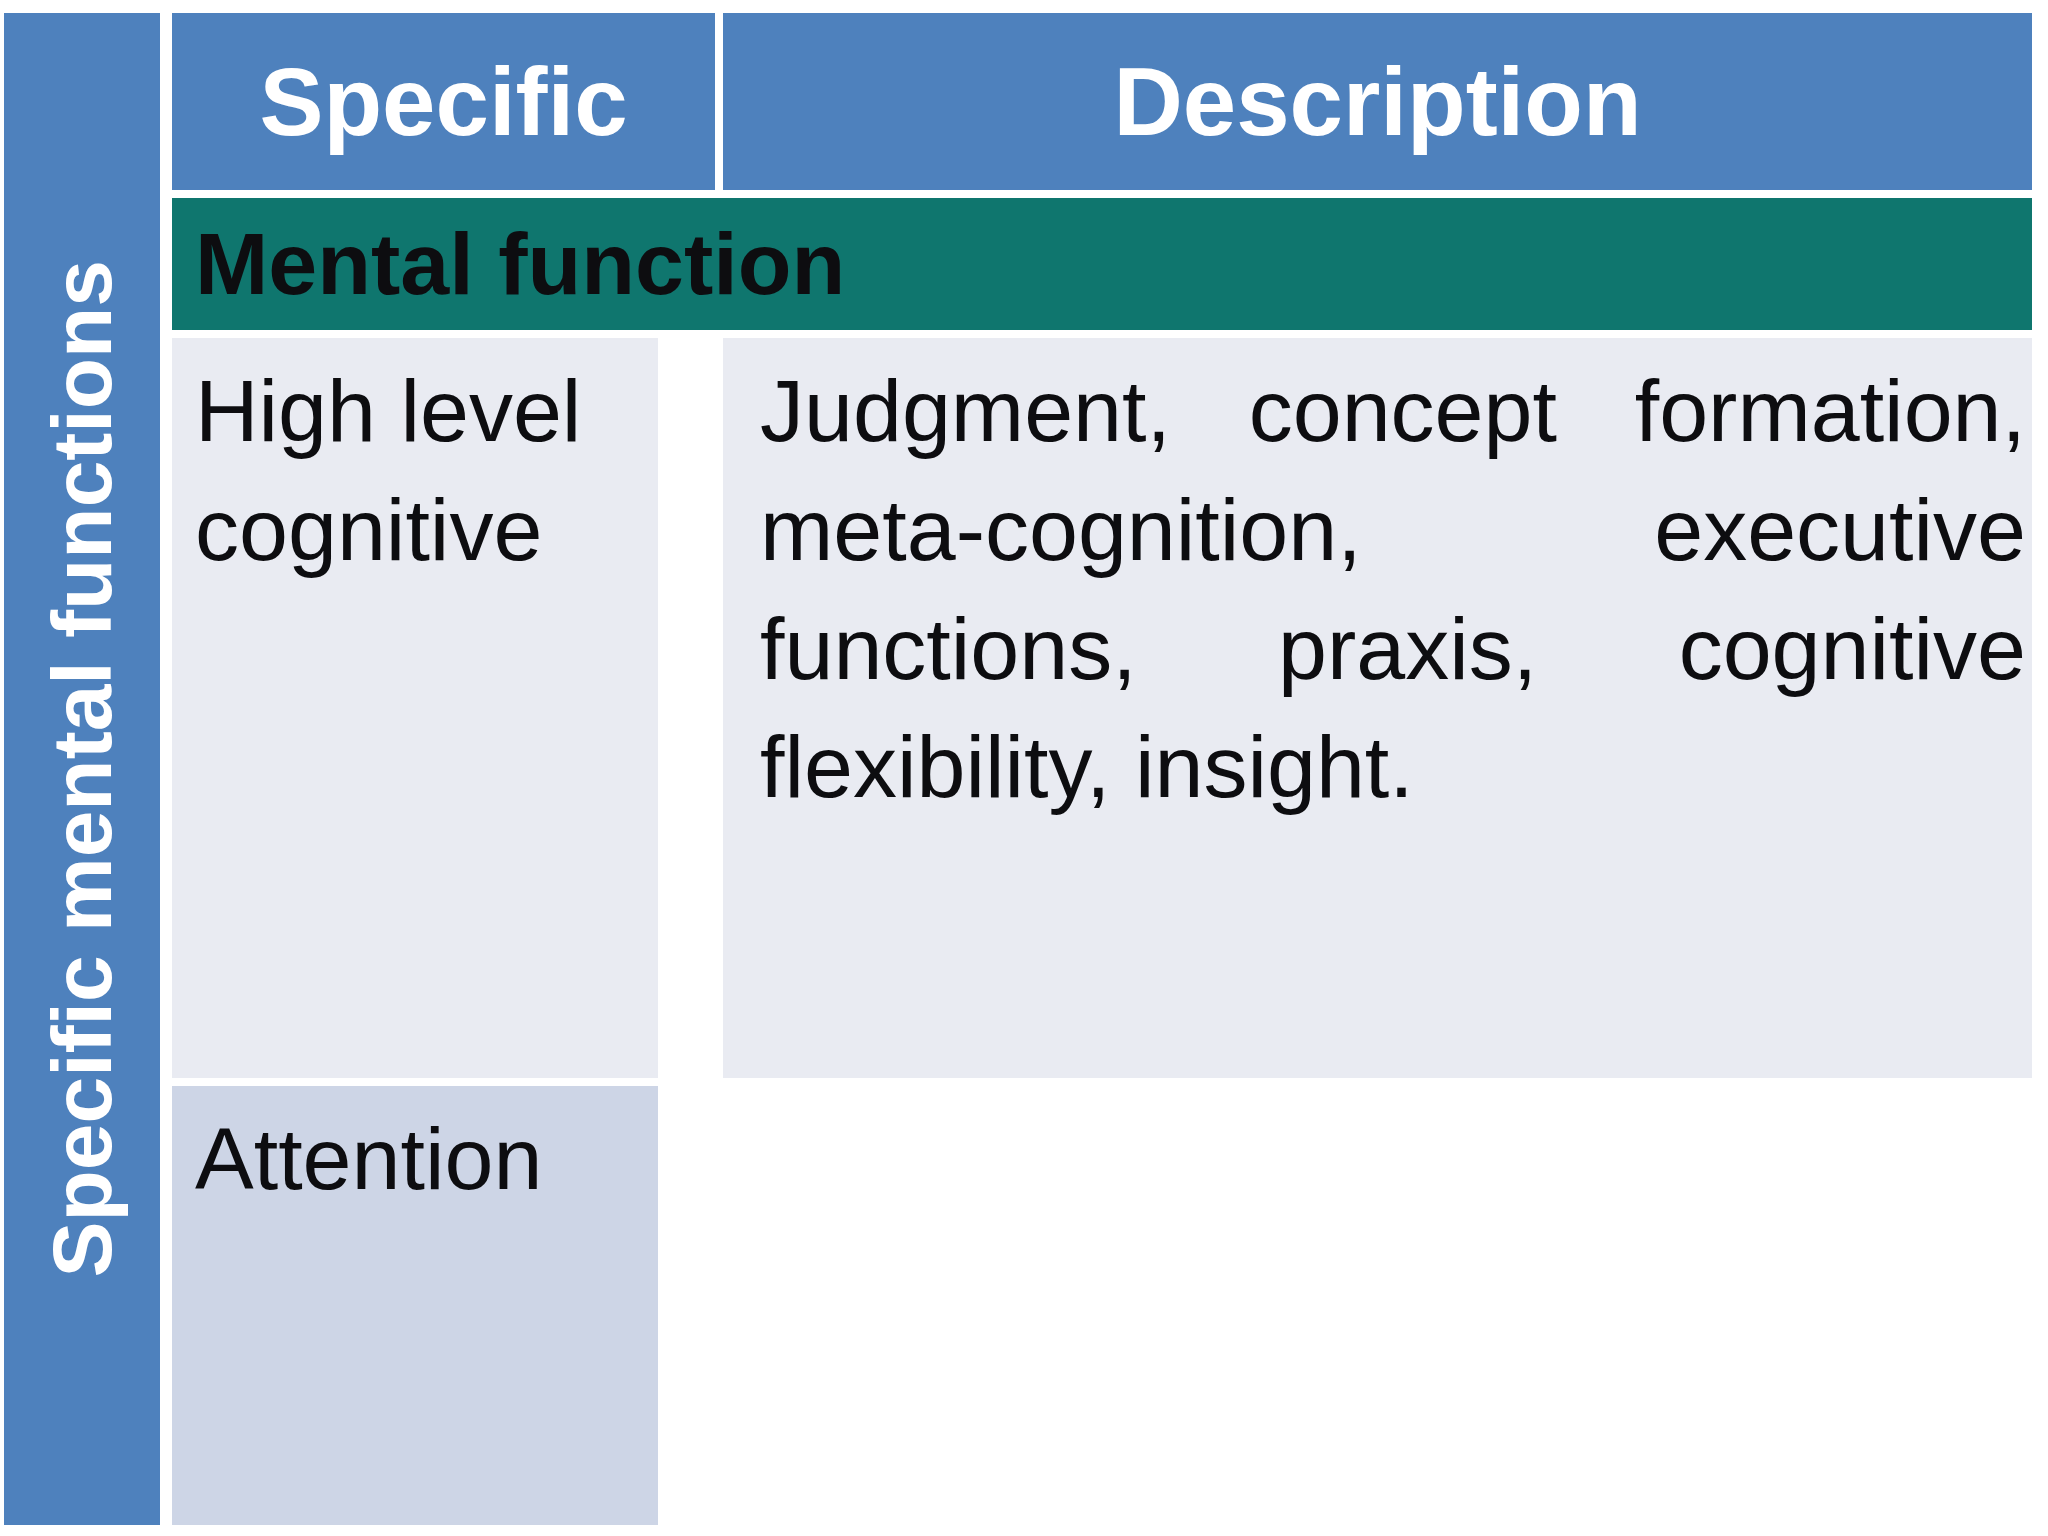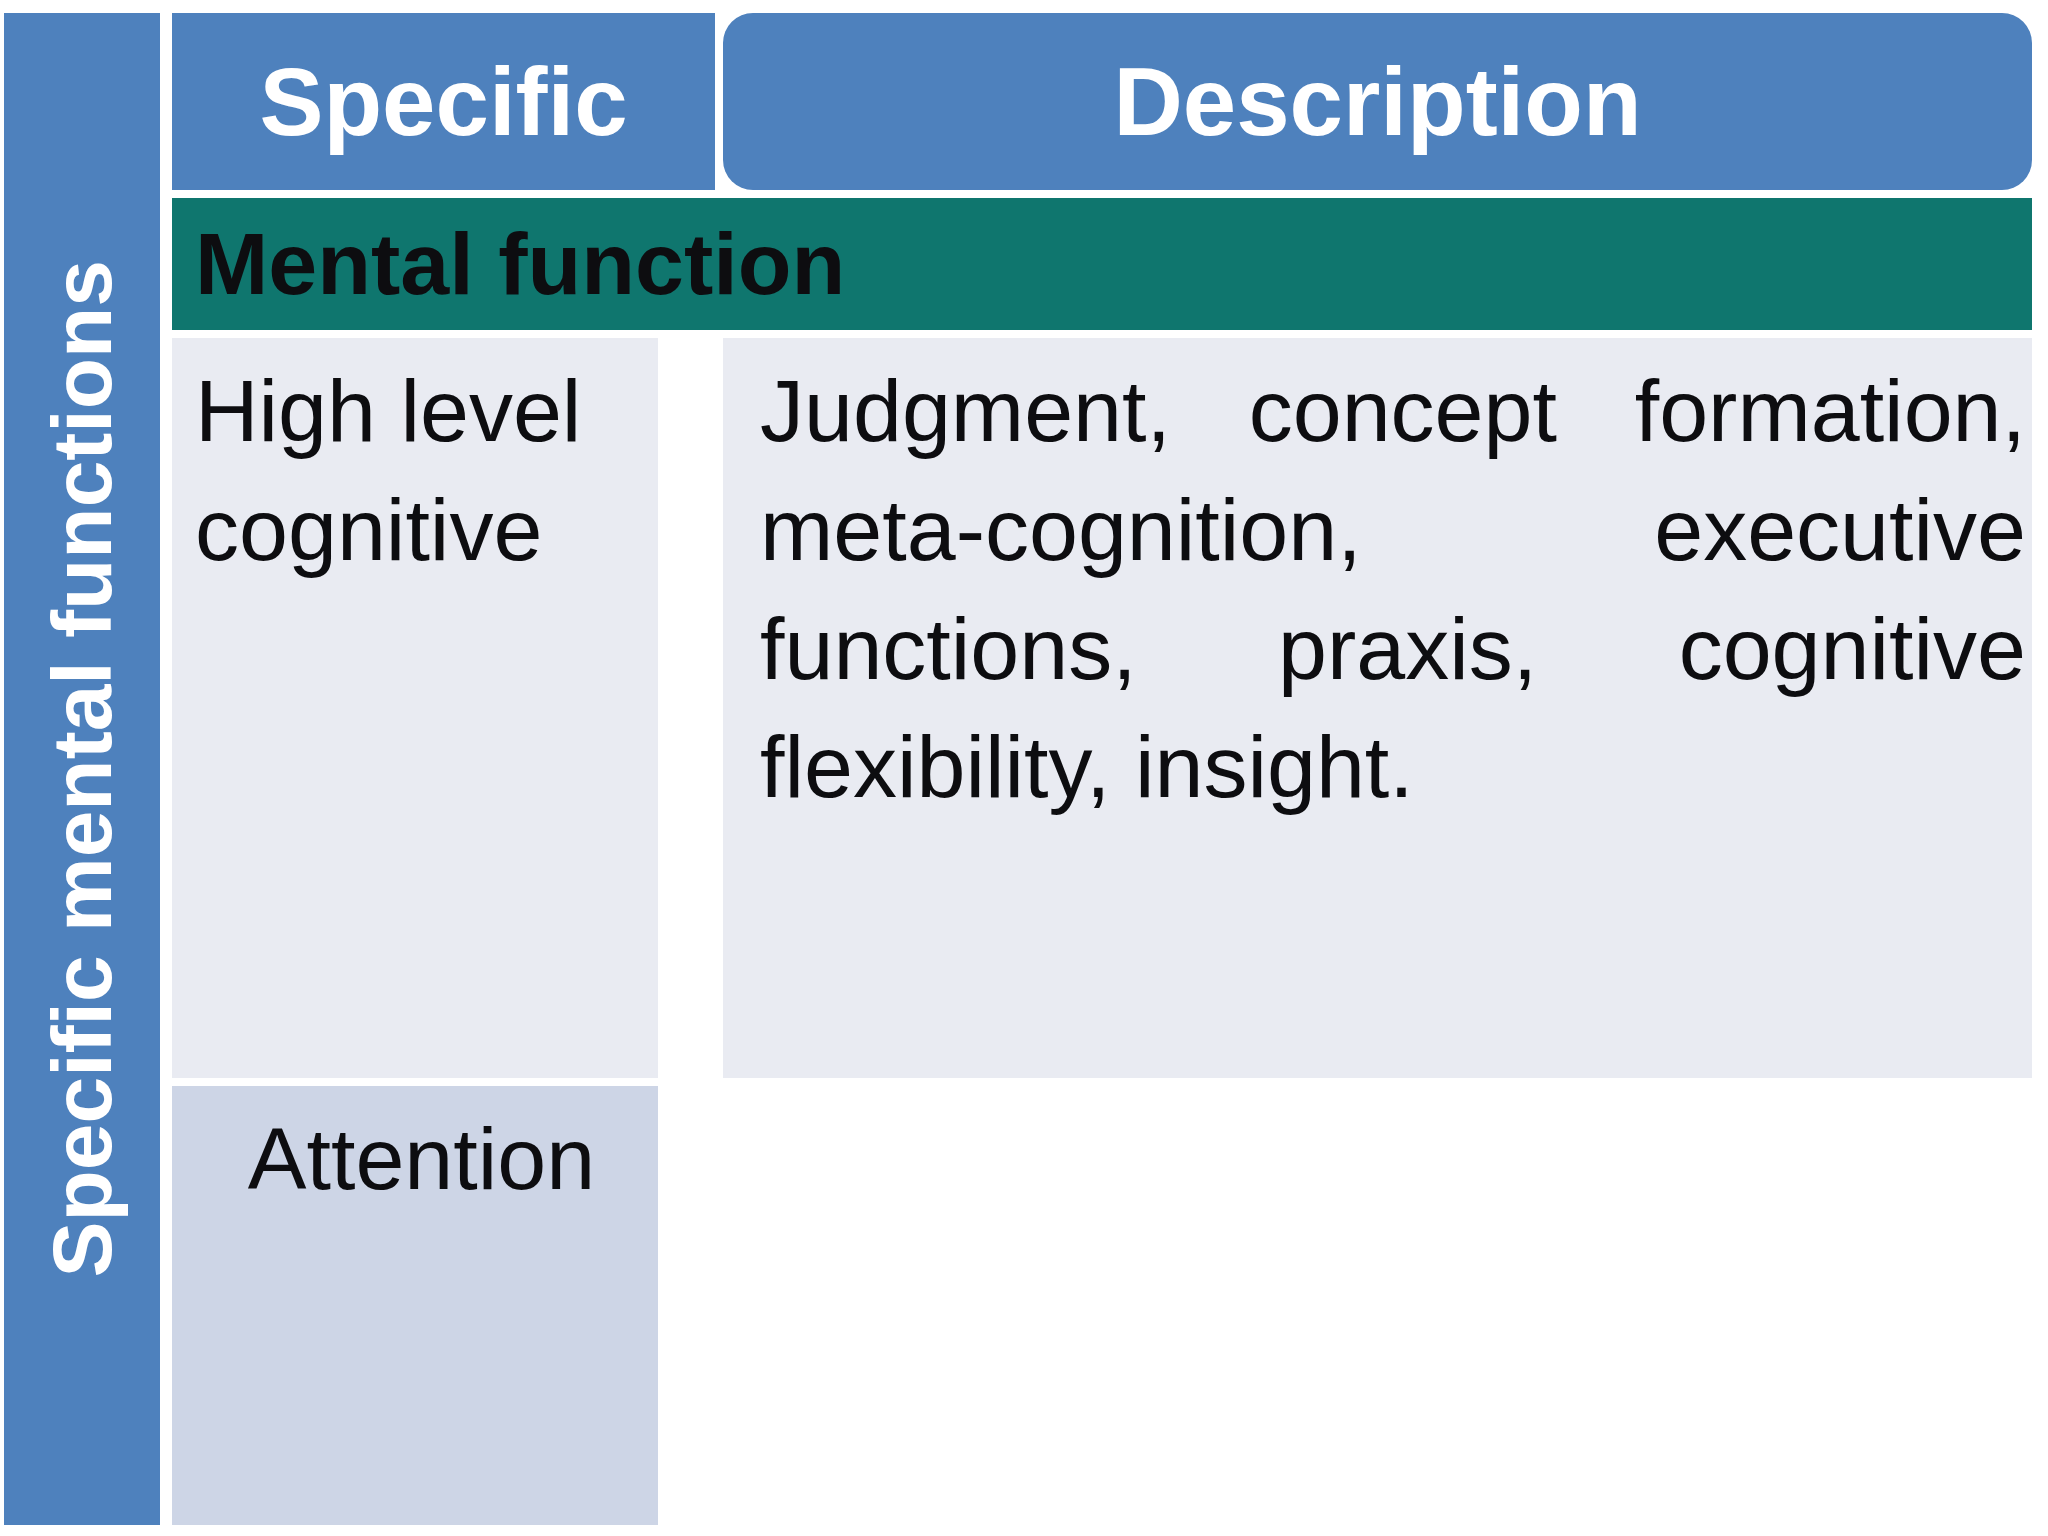--- a/index.html
+++ b/index.html
@@ -43,21 +43,21 @@
     background: #4E81BD;
     color: #ffffff;
     font-weight: bold;
     font-size: 96px;
     display: flex;
     align-items: center;
     justify-content: center;
     overflow: hidden;
   }
   .th-category { left: 172px; width: 543px; }
-  .th-description { left: 723px; width: 1309px; border-radius: 30px; }
+  .th-description { left: 723px; width: 1309px; }
 
   
   .section-row {
     left: 172px; top: 198px;
     width: 1860px; height: 132px;
     background: #0f766e;
     display: flex;
     align-items: center;
     padding-left: 23px;
     font-weight: bold;
@@ -67,21 +67,21 @@
   }
 
   
   .cell {
     font-size: 88px;
     line-height: 1.35;
     color: #0d0d10;
     overflow: hidden;
   }
   .row-light { background: #E9EBF2; }
-  .row-band  { background: #CDD5E6; text-align: center; }
+  .row-band  { background: #CDD5E6; }
 
   .cat-cell {
     left: 172px; width: 486px;
     padding: 14px 10px 0 23px;
   }
   .desc-cell {
     left: 723px; width: 1309px;
     padding: 14px 6px 0 37px;
     text-align: justify;
     text-align-last: left;

